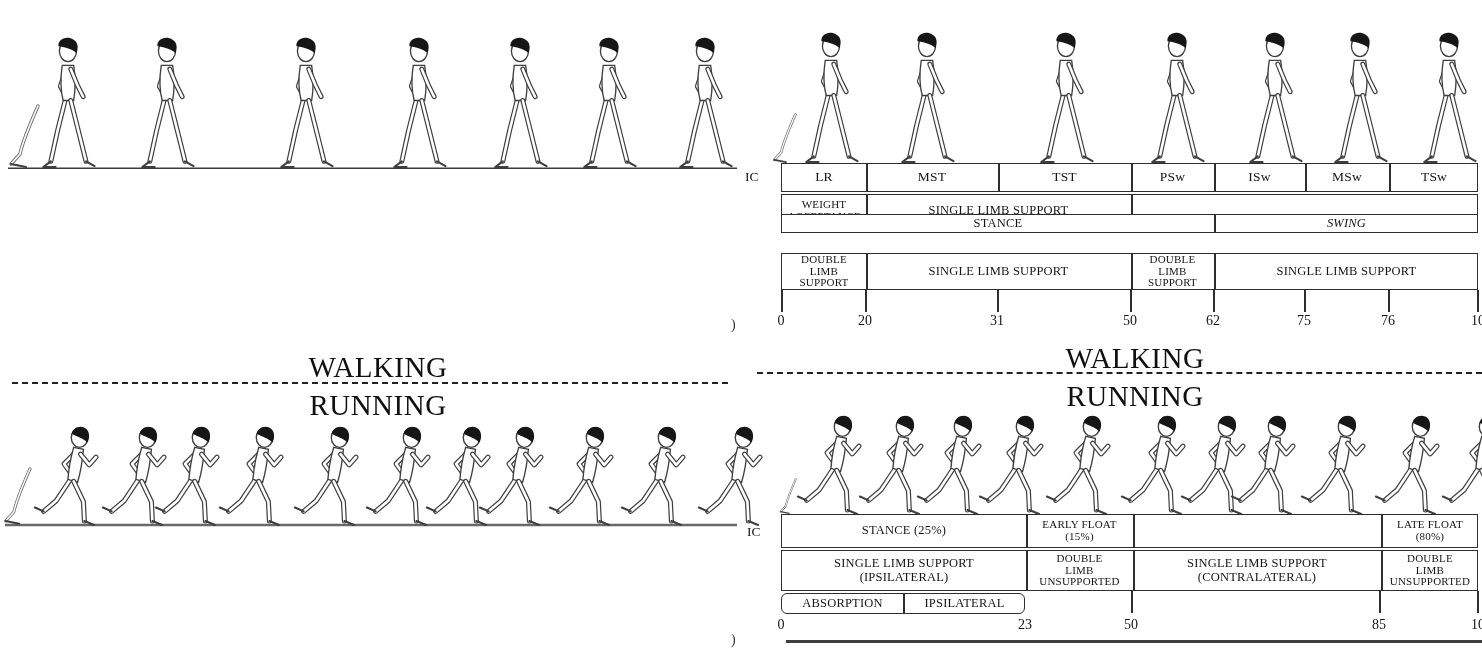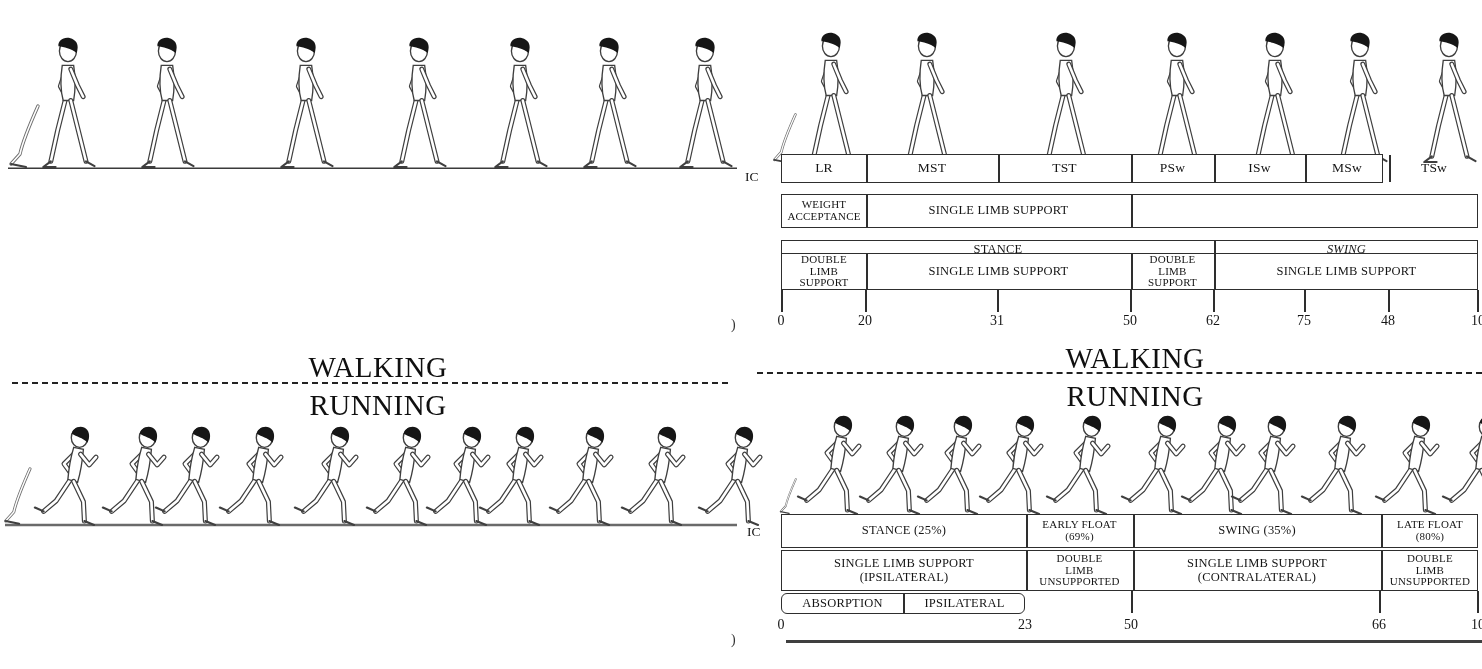--- a/index.html
+++ b/index.html
@@ -126,21 +126,21 @@
   <div class="dash" style="left:12px;top:382px;width:716px;"></div>
   <div class="bigword" style="left:248px;top:389px;">RUNNING</div>
 
   <div class="bigword" style="left:1005px;top:342px;">WALKING</div>
   <div class="dash" style="left:757px;top:372px;width:725px;"></div>
   <div class="bigword" style="left:1005px;top:380px;">RUNNING</div>
 
   <div class="ic" style="left:745px;top:169px;">IC</div>
   <div class="paren" style="left:731px;top:317px;">)</div>
 
-  <div class="rowbox" style="left:781px;top:154px;width:602px;height:29px;">
+  <div class="rowbox" style="left:781px;top:163px;width:697px;height:29px;">
     <div class="vdiv" style="left:84px;"></div>
       <div class="vdiv" style="left:216px;"></div>
     <div class="vdiv" style="left:349px;"></div>
       <div class="vdiv" style="left:432px;"></div>
     <div class="vdiv" style="left:523px;"></div>
       <div class="vdiv" style="left:607px;"></div>
     <div class="cell f-abbr" style="left:0;width:84px;">LR</div>
     <div class="cell f-abbr" style="left:84px;width:132px;">MST</div>
     <div class="cell f-abbr" style="left:216px;width:133px;">TST</div>
     <div class="cell f-abbr" style="left:349px;width:83px;">PSw</div>
@@ -150,21 +150,21 @@
   </div>
 
   <div class="rowbox" style="left:781px;top:194px;width:697px;height:34px;">
     <div class="vdiv" style="left:84px;"></div>
       <div class="vdiv" style="left:349px;"></div>
     <div class="cell f-sm" style="left:0;width:84px;">WEIGHT
 ACCEPTANCE</div>
     <div class="cell f-mid" style="left:84px;width:265px;">SINGLE LIMB SUPPORT</div>
   </div>
 
-  <div class="rowbox" style="left:781px;top:240px;width:697px;height:19px;">
+  <div class="rowbox" style="left:781px;top:214px;width:697px;height:19px;">
     <div class="vdiv" style="left:432px;"></div>
     <div class="cell f-mid" style="left:0;width:432px;">STANCE</div>
     <div class="cell f-mid" style="left:432px;width:265px;font-style:italic;">SWING</div>
   </div>
 
   <div class="rowbox" style="left:781px;top:253px;width:697px;height:37px;">
     <div class="vdiv" style="left:84px;"></div>
       <div class="vdiv" style="left:349px;"></div>
       <div class="vdiv" style="left:432px;"></div>
     <div class="cell f-sm" style="left:0;width:84px;">DOUBLE
@@ -184,34 +184,33 @@
   <div class="tick" style="left:1213px;top:290px;height:22px;"></div>
   <div class="tick" style="left:1304px;top:290px;height:22px;"></div>
   <div class="tick" style="left:1388px;top:290px;height:22px;"></div>
   <div class="tick" style="left:1477px;top:290px;height:22px;"></div>
   <div class="num" style="left:766px;top:313px;">0</div>
   <div class="num" style="left:850px;top:313px;">20</div>
   <div class="num" style="left:982px;top:313px;">31</div>
   <div class="num" style="left:1115px;top:313px;">50</div>
   <div class="num" style="left:1198px;top:313px;">62</div>
   <div class="num" style="left:1289px;top:313px;">75</div>
-  <div class="num" style="left:1373px;top:313px;">48</div>
+  <div class="num" style="left:1373px;top:313px;">76</div>
   <div class="num" style="left:1463px;top:313px;">10</div>
 
   <div class="ic" style="left:747px;top:524px;">IC</div>
   <div class="paren" style="left:731px;top:632px;">)</div>
 
   <div class="rowbox" style="left:781px;top:514px;width:697px;height:34px;">
     <div class="vdiv" style="left:244px;"></div>
       <div class="vdiv" style="left:351px;"></div>
       <div class="vdiv" style="left:599px;"></div>
     <div class="cell f-mid" style="left:0;width:244px;">STANCE (25%)</div>
     <div class="cell f-sm" style="left:244px;width:107px;">EARLY FLOAT
-(69%)</div>
-    <div class="cell f-mid" style="left:351px;width:248px;">SWING (35%)</div>
+(15%)</div>
     <div class="cell f-sm" style="left:599px;width:98px;">LATE FLOAT
 (80%)</div>
   </div>
 
   <div class="rowbox" style="left:781px;top:550px;width:697px;height:41px;">
     <div class="vdiv" style="left:244px;"></div>
       <div class="vdiv" style="left:351px;"></div>
       <div class="vdiv" style="left:599px;"></div>
     <div class="cell f-mid" style="left:0;width:244px;">SINGLE LIMB SUPPORT
 (IPSILATERAL)</div>
@@ -230,18 +229,18 @@
     <div class="cell f-mid" style="left:0;width:121px;">ABSORPTION</div>
     <div class="cell f-mid" style="left:121px;width:123px;">IPSILATERAL</div>
   </div>
 
   <div class="tick" style="left:1131px;top:591px;height:22px;"></div>
   <div class="tick" style="left:1379px;top:591px;height:22px;"></div>
   <div class="tick" style="left:1477px;top:591px;height:22px;"></div>
   <div class="num" style="left:766px;top:617px;">0</div>
   <div class="num" style="left:1010px;top:617px;">23</div>
   <div class="num" style="left:1116px;top:617px;">50</div>
-  <div class="num" style="left:1364px;top:617px;">66</div>
+  <div class="num" style="left:1364px;top:617px;">85</div>
   <div class="num" style="left:1463px;top:617px;">10</div>
 
   <div class="underln" style="left:786px;top:640px;width:696px;"></div>
 
 </div>
 
 </body></html>

